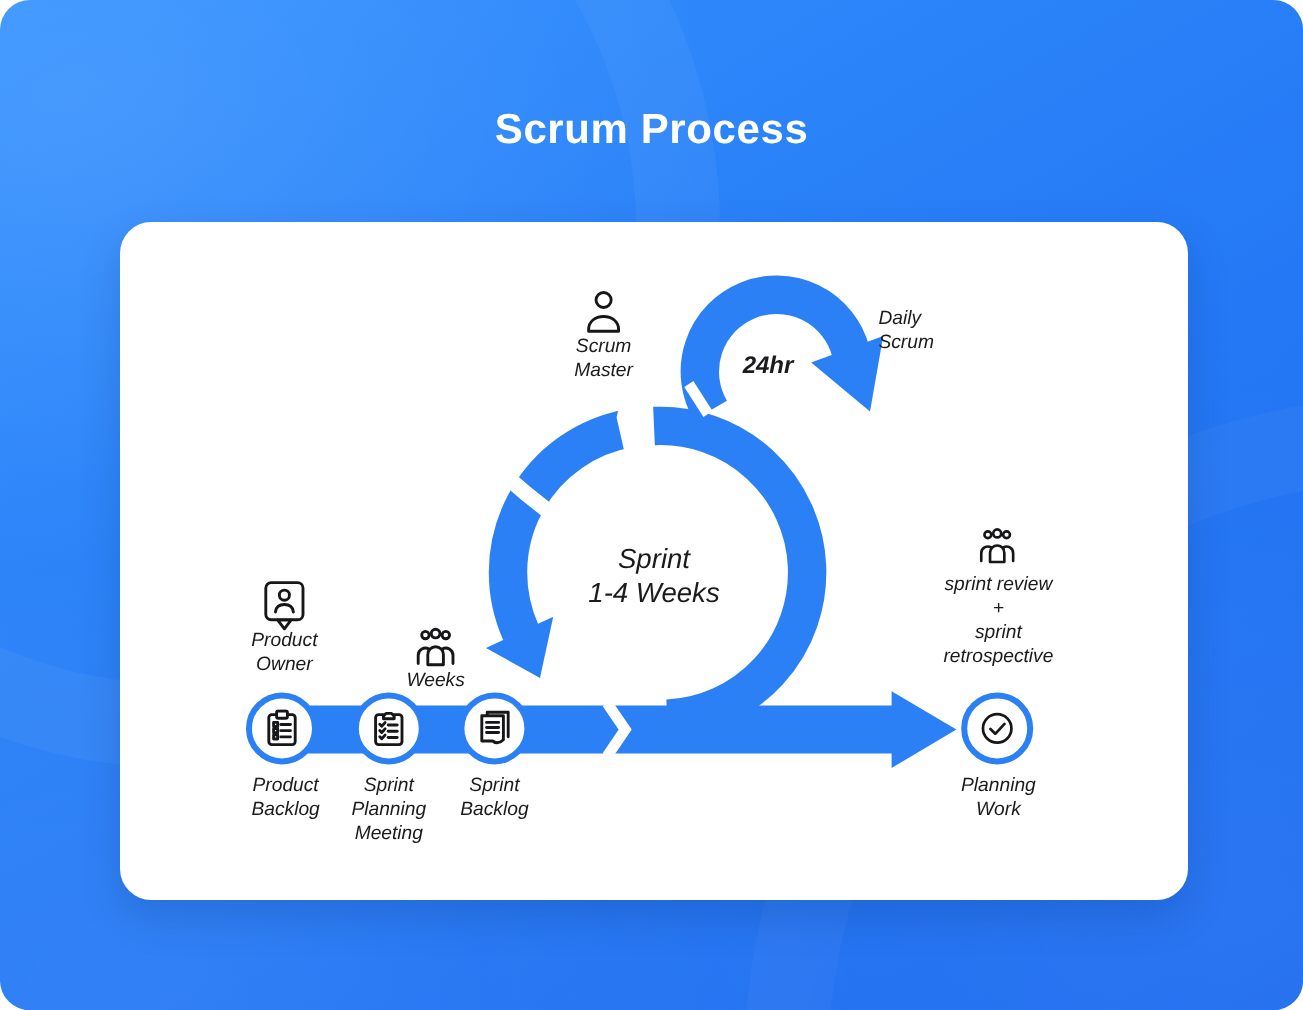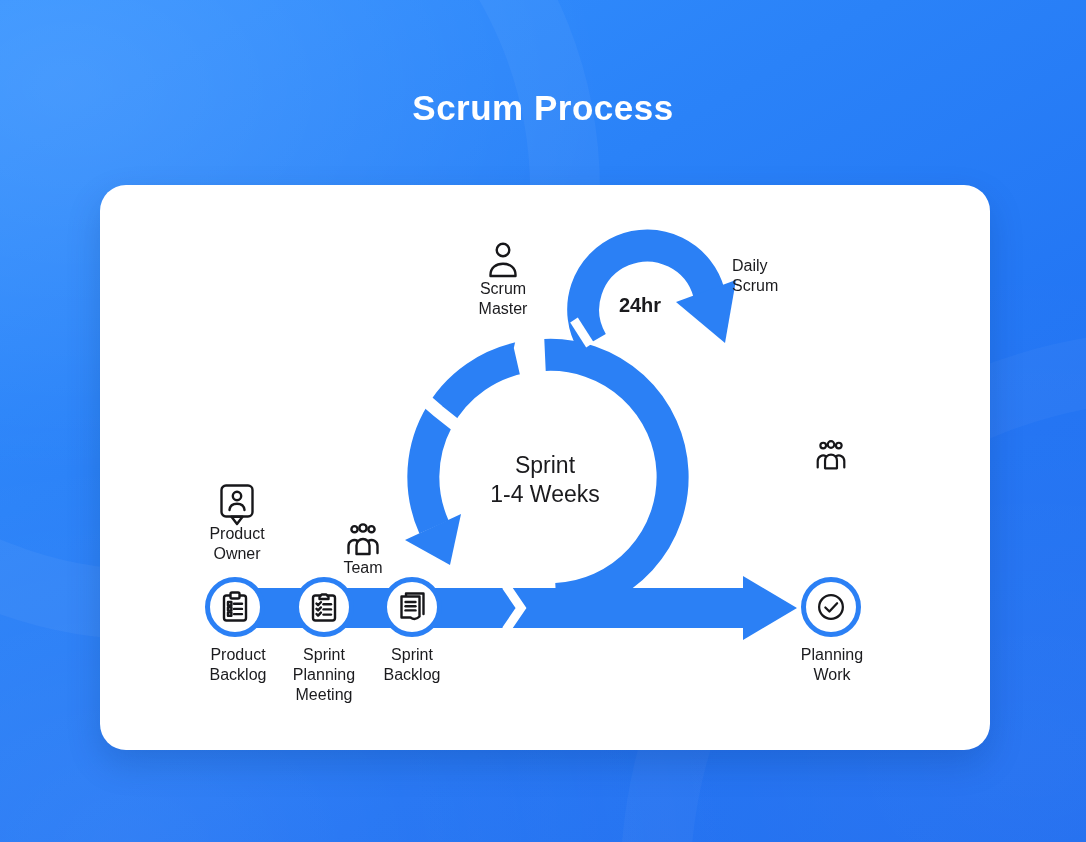--- a/index.html
+++ b/index.html
@@ -8,20 +8,21 @@
     width:1086px;height:842px;overflow:hidden;
     font-family:"Liberation Sans", sans-serif;
   }
   .stage{
     position:relative;width:1086px;height:842px;overflow:hidden;
     background-image:
       radial-gradient(900px 650px at 6% 10%, rgba(255,255,255,0.10), rgba(255,255,255,0) 60%),
       radial-gradient(1100px 800px at 12% 100%, rgba(255,255,255,0.07), rgba(255,255,255,0) 55%),
       radial-gradient(1200px 900px at 95% 90%, rgba(255,255,255,0.05), rgba(255,255,255,0) 55%),
       linear-gradient(150deg, var(--c-bg_top,#3492FF) 0%, #2A82F8 35%, #2173F3 70%, var(--c-bg_bottom,#1E6CEF) 100%);
+    border-radius: 25px;
   }
   .swirl{position:absolute;border-radius:50%;border:70px solid rgba(255,255,255,0.045);}
   .swirl.s1{width:760px;height:760px;left:-300px;top:-260px;}
   .swirl.s2{width:980px;height:980px;left:620px;top:330px;border-color:rgba(255,255,255,0.035);}
   .page-title{
     position:absolute;left:0;top:88px;width:1086px;text-align:center;
     color:#fff;font-size:35px;font-weight:700;letter-spacing:0.5px;
   }
   .card{
     position:absolute;left:100px;top:185px;width:890px;height:565px;
@@ -34,21 +35,21 @@
   .cut{fill:none;stroke:#fff;stroke-linecap:butt;}
   .headfill{fill:var(--c-accent,#2B80F5);stroke:none;}
   .pcircle{
     position:absolute;width:50px;height:50px;border-radius:50%;
     background:#fff;border:5px solid var(--c-accent,#2B80F5);
     display:flex;align-items:center;justify-content:center;
   }
   .lbl{
     position:absolute;transform:translateX(-50%);
     color:var(--c-text,#1B1B1E);font-size:16px;line-height:20px;font-weight:500;
-    text-align:center;white-space:pre-line;
+    text-align:center;white-space:pre-line;font-style:italic;
   }
   .lbl.left-align{transform:none;text-align:left;}
   .lbl.big{font-size:20px;line-height:32px;font-weight:600;}
   .lbl.sprint{font-size:23px;line-height:29px;font-weight:500;}
   .icon{position:absolute;}
   .ink{stroke:#17171a;fill:none;stroke-width:2.4;stroke-linejoin:round;stroke-linecap:round;}
   .ink.fillw{fill:#fff;}
 </style>
 </head>
 <body>
@@ -155,21 +156,25 @@
 
     <div class="lbl" style="left:403px;top:94px">Scrum
 Master</div>
     <div class="lbl left-align" style="left:632px;top:71px">Daily
 Scrum</div>
     <div class="lbl big" style="left:540px;top:104px">24hr</div>
     <div class="lbl sprint" style="left:445px;top:266px">Sprint
 1-4 Weeks</div>
     <div class="lbl" style="left:137px;top:339px">Product
 Owner</div>
-    <div class="lbl" style="left:263px;top:373px">Team</div>
+    <div class="lbl" style="left:263px;top:373px">Weeks</div>
+    <div class="lbl" style="left:732px;top:293px">sprint review
++
+sprint
+retrospective</div>
     <div class="lbl" style="left:138px;top:460px">Product
 Backlog</div>
     <div class="lbl" style="left:224px;top:460px">Sprint
 Planning
 Meeting</div>
     <div class="lbl" style="left:312px;top:460px">Sprint
 Backlog</div>
     <div class="lbl" style="left:732px;top:460px">Planning
 Work</div>
   </div>

